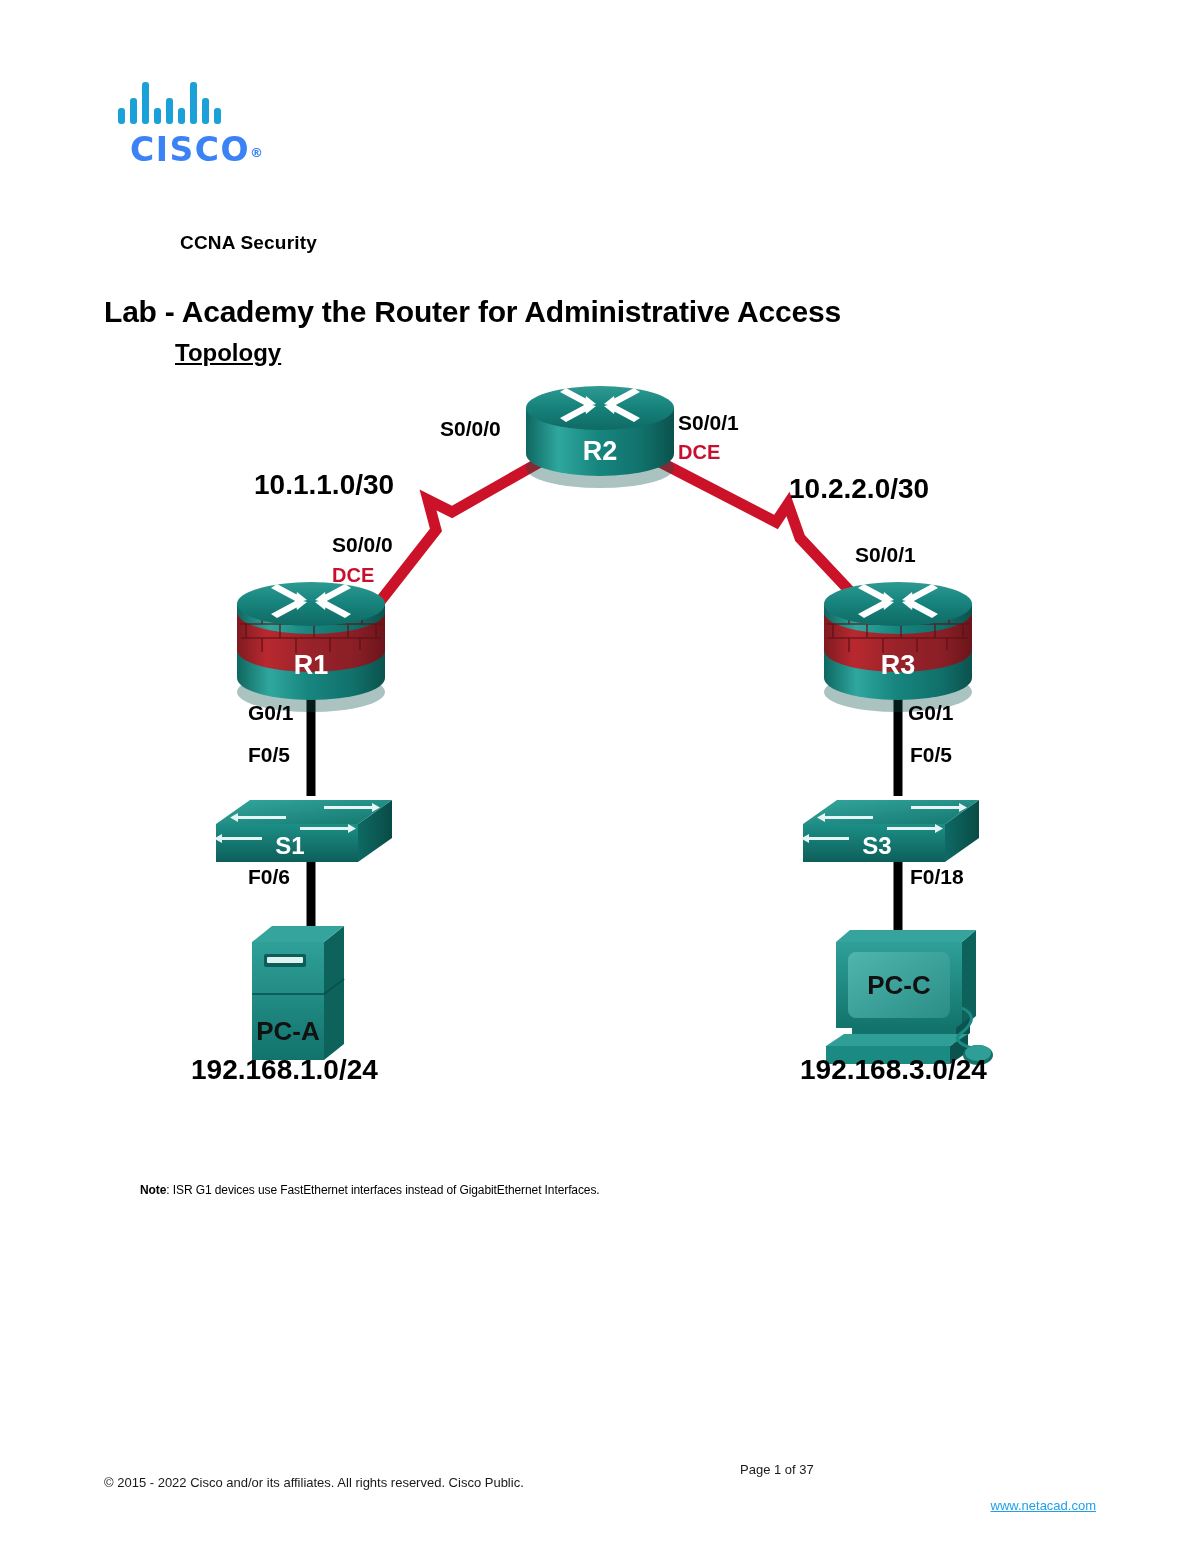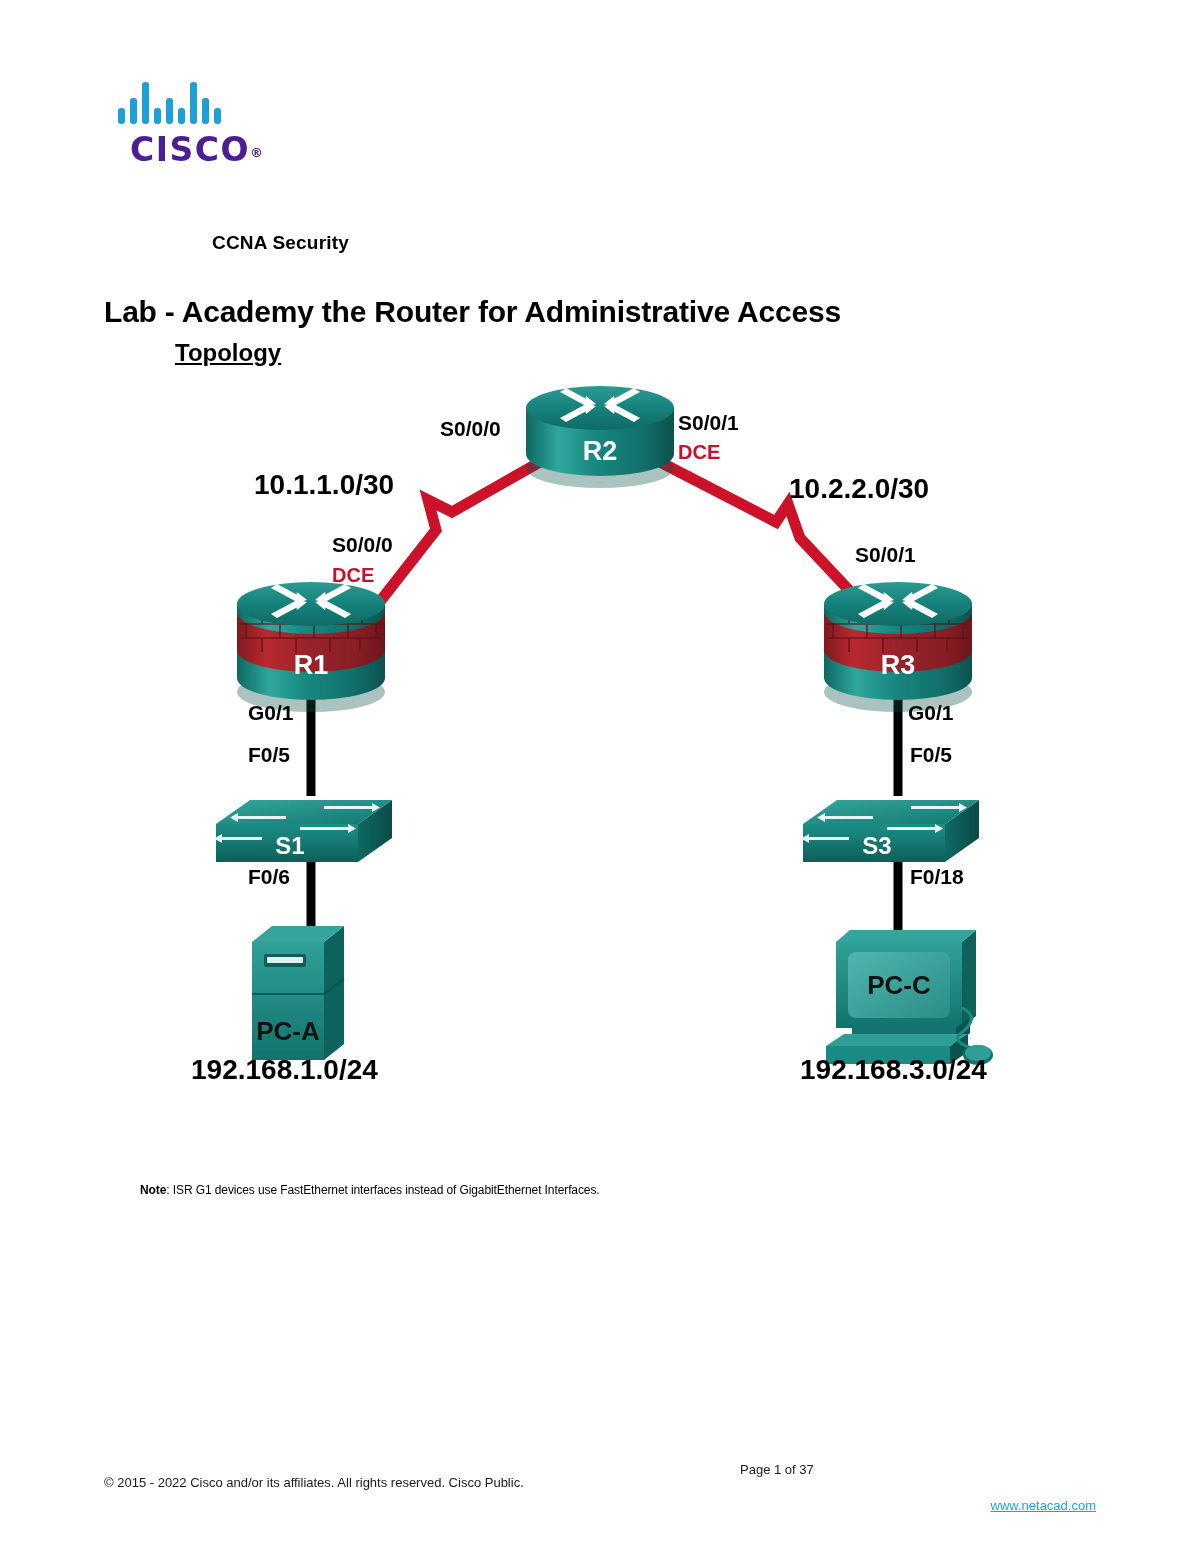--- a/index.html
+++ b/index.html
@@ -42,21 +42,21 @@
   .lb-m { height: 26px; margin-bottom: 6px; }
   .lb-t { height: 42px; margin-bottom: 6px; }
 
   .logo-cisco {
     position: absolute;
     left: 18px;
     top: 52px;
     font-size: 33px;
     font-weight: bold;
     letter-spacing: 1.5px;
-    color: #4c1d95;
+    color: #3b82f6;
     font-family: "DejaVu Sans", sans-serif;
   }
   .logo-cisco .tm {
     font-size: 13px;
     vertical-align: 4px;
   }
   .logo-word-net {
     position: absolute;
     left: 168px;
     top: 76px;
@@ -78,21 +78,20 @@
   }
 
   
   .course-name {
     position: absolute;
     left: 180px;
     top: 232px;
     font-size: 19px;
     font-weight: bold;
     letter-spacing: 0.2px;
-    margin-left: 32px;
   }
   .lab-title {
     position: absolute;
     left: 104px;
     top: 275px;
     font-size: 30px;
     font-weight: bold;
     letter-spacing: -0.2px;
     white-space: nowrap;
   }

